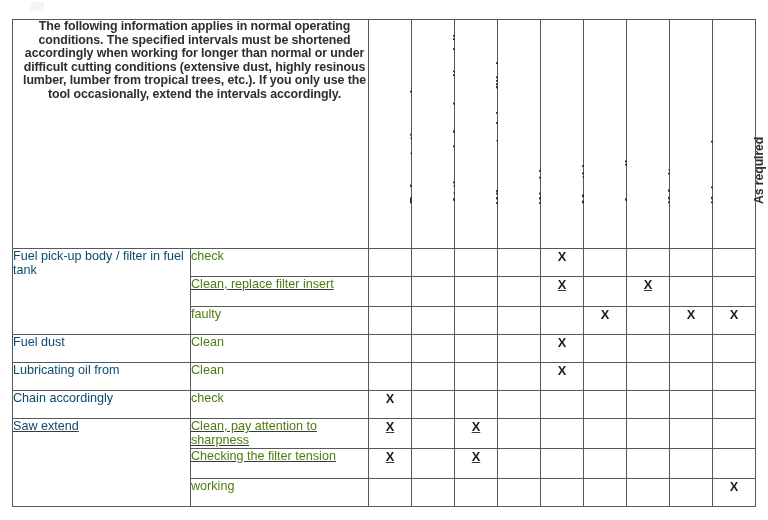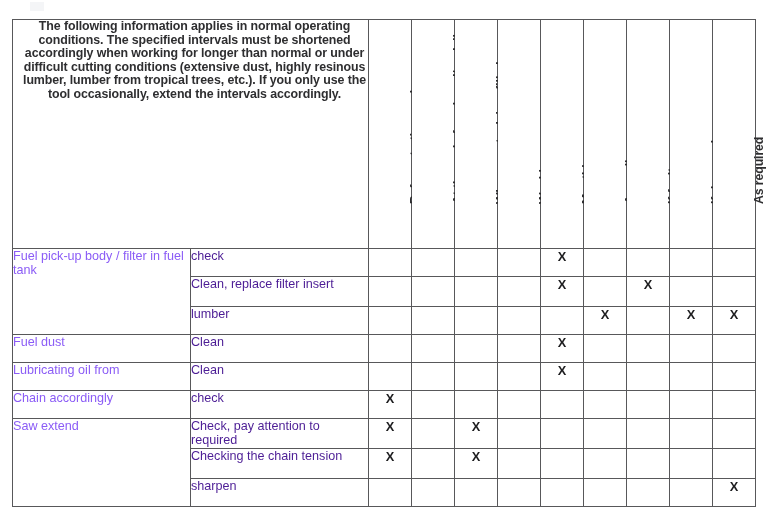--- a/index.html
+++ b/index.html
@@ -98,41 +98,41 @@
     white-space: nowrap;
     letter-spacing: -0.1px;
   }
 
   
   .part-cell {
     width: 186px;
     padding: 3px 5px 3px 5px;
     font-size: 12.6px;
     line-height: 14px;
-    color: #8b5cf6;
+    color: #0c4a6e;
   }
   .task-cell {
     width: 190px;
     padding: 3px 5px 3px 5px;
     font-size: 12.6px;
     line-height: 14px;
-    color: #4c1d95;
+    color: #4d7c0f;
   }
   .mark-cell {
     width: 42px;
     text-align: center;
     vertical-align: top;
     padding-top: 2px;
     font-size: 12.8px;
     font-weight: bold;
     color: #1d1d1f;
   }
 
   .r-tall { height: 28px; }
-  .r-two  { height: 30px; }
+  .r-two  { height: 30px; text-decoration: underline; }
 </style>
 </head>
 <body>
 
 <div id="page-root">
 
   <div class="scan-artifact"></div>
 
   <div class="table-wrap">
     <table class="maint">
@@ -210,21 +210,21 @@
             <td class="mark-cell"></td>
             <td class="mark-cell"></td>
             <td class="mark-cell"></td>
             <td class="mark-cell">X</td>
             <td class="mark-cell"></td>
             <td class="mark-cell">X</td>
             <td class="mark-cell"></td>
             <td class="mark-cell"></td>
           </tr>
           <tr class="r-tall">
-            <td class="task-cell">lumber</td>
+            <td class="task-cell">faulty</td>
             <td class="mark-cell"></td>
             <td class="mark-cell"></td>
             <td class="mark-cell"></td>
             <td class="mark-cell"></td>
             <td class="mark-cell"></td>
             <td class="mark-cell">X</td>
             <td class="mark-cell"></td>
             <td class="mark-cell">X</td>
             <td class="mark-cell">X</td>
           </tr>
@@ -262,45 +262,45 @@
             <td class="mark-cell"></td>
             <td class="mark-cell"></td>
             <td class="mark-cell"></td>
             <td class="mark-cell"></td>
             <td class="mark-cell"></td>
             <td class="mark-cell"></td>
             <td class="mark-cell"></td>
           </tr>
           <tr class="r-two">
             <td class="part-cell" rowspan="3">Saw extend</td>
-            <td class="task-cell">Check, pay attention to required</td>
+            <td class="task-cell">Clean, pay attention to sharpness</td>
             <td class="mark-cell">X</td>
             <td class="mark-cell"></td>
             <td class="mark-cell">X</td>
             <td class="mark-cell"></td>
             <td class="mark-cell"></td>
             <td class="mark-cell"></td>
             <td class="mark-cell"></td>
             <td class="mark-cell"></td>
             <td class="mark-cell"></td>
           </tr>
           <tr class="r-two">
-            <td class="task-cell">Checking the chain tension</td>
-            <td class="mark-cell">X</td>
-            <td class="mark-cell"></td>
-            <td class="mark-cell">X</td>
-            <td class="mark-cell"></td>
-            <td class="mark-cell"></td>
-            <td class="mark-cell"></td>
-            <td class="mark-cell"></td>
-            <td class="mark-cell"></td>
-            <td class="mark-cell"></td>
-          </tr>
-          <tr class="r-tall">
-            <td class="task-cell">sharpen</td>
+            <td class="task-cell">Checking the filter tension</td>
+            <td class="mark-cell">X</td>
+            <td class="mark-cell"></td>
+            <td class="mark-cell">X</td>
+            <td class="mark-cell"></td>
+            <td class="mark-cell"></td>
+            <td class="mark-cell"></td>
+            <td class="mark-cell"></td>
+            <td class="mark-cell"></td>
+            <td class="mark-cell"></td>
+          </tr>
+          <tr class="r-tall">
+            <td class="task-cell">working</td>
             <td class="mark-cell"></td>
             <td class="mark-cell"></td>
             <td class="mark-cell"></td>
             <td class="mark-cell"></td>
             <td class="mark-cell"></td>
             <td class="mark-cell"></td>
             <td class="mark-cell"></td>
             <td class="mark-cell"></td>
             <td class="mark-cell">X</td>
           </tr>

